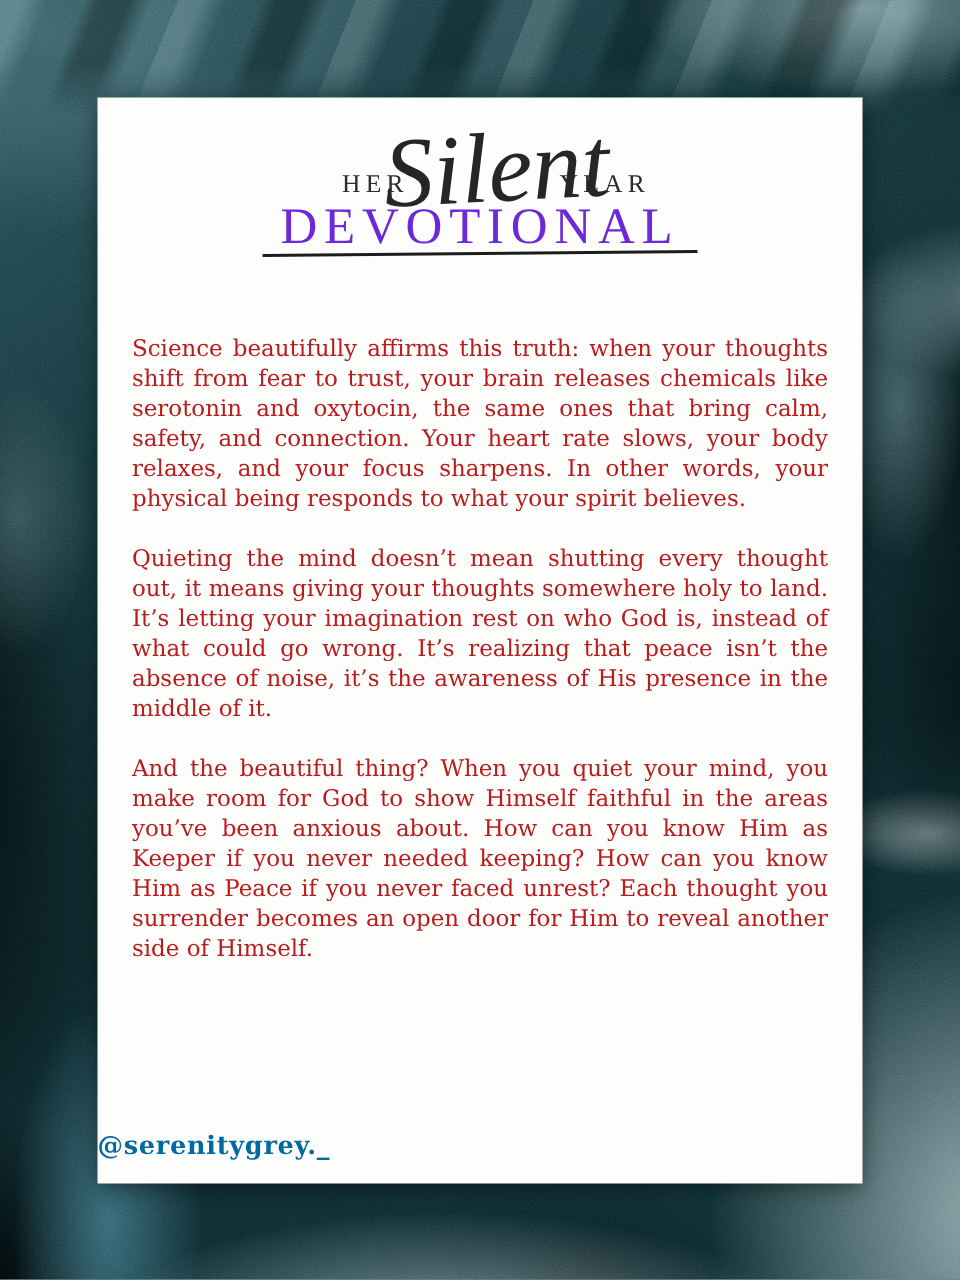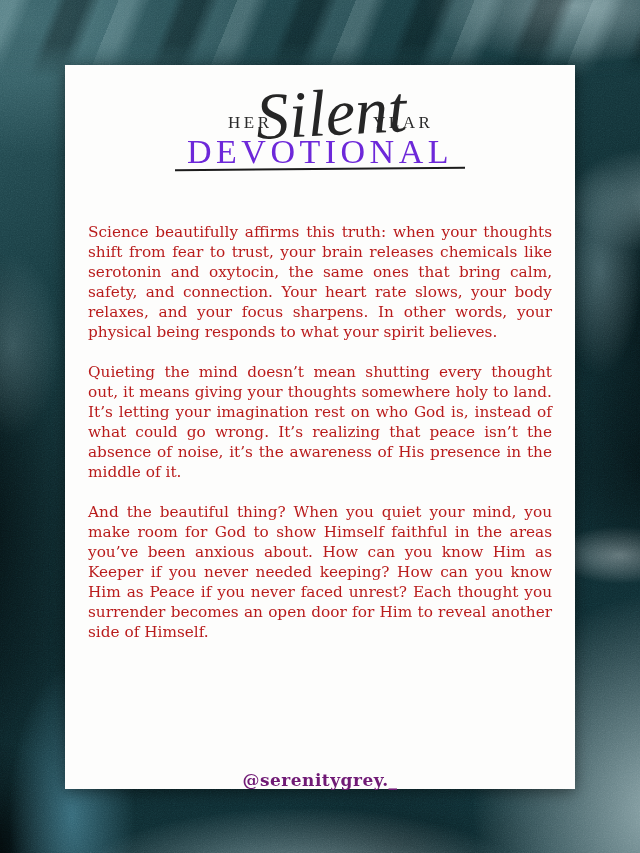--- a/index.html
+++ b/index.html
@@ -105,25 +105,24 @@
     font-family: "DejaVu Serif", "Liberation Serif", serif;
     font-size: 15.3px; line-height: 20px;
     color: #b91c1c;
     text-align: justify;
   }
   .body-text p { margin: 0 0 20px 0; }
   .body-text p:last-child { margin-bottom: 16px; }
 
   
   .handle {
-    position: absolute; left: 0; top: 705px; width: 100%;
-    text-align: center;
+    position: absolute; left: 0; top: 689px; width: 100%;
     font-family: "DejaVu Serif", "Liberation Serif", serif;
     font-weight: 700; font-size: 17px; letter-spacing: 0.5px;
-    color: #701a75;
+    color: #0369a1;
   }
 </style>
 </head>
 <body>
 
 <div class="fabric"></div>
 <div class="top-folds"></div>
 <svg class="noise-svg" width="640" height="853" aria-hidden="true">
   <filter id="grain">
     <feTurbulence type="fractalNoise" baseFrequency="0.85" numOctaves="2" stitchTiles="stitch"></feTurbulence>

